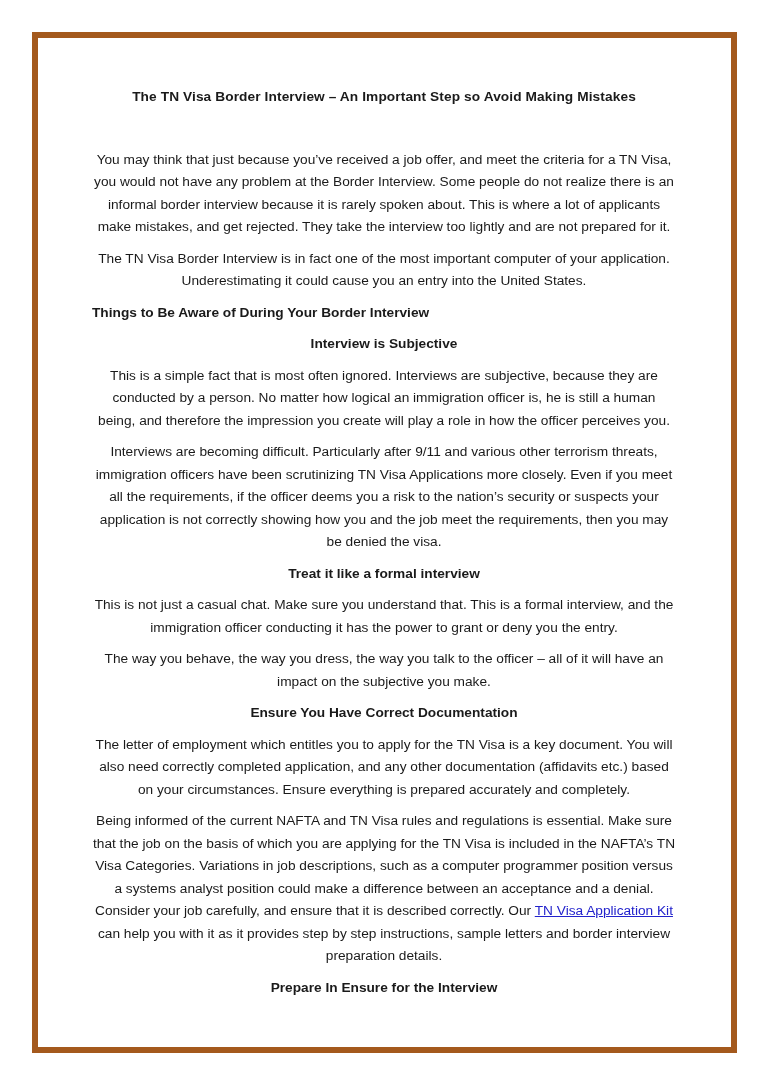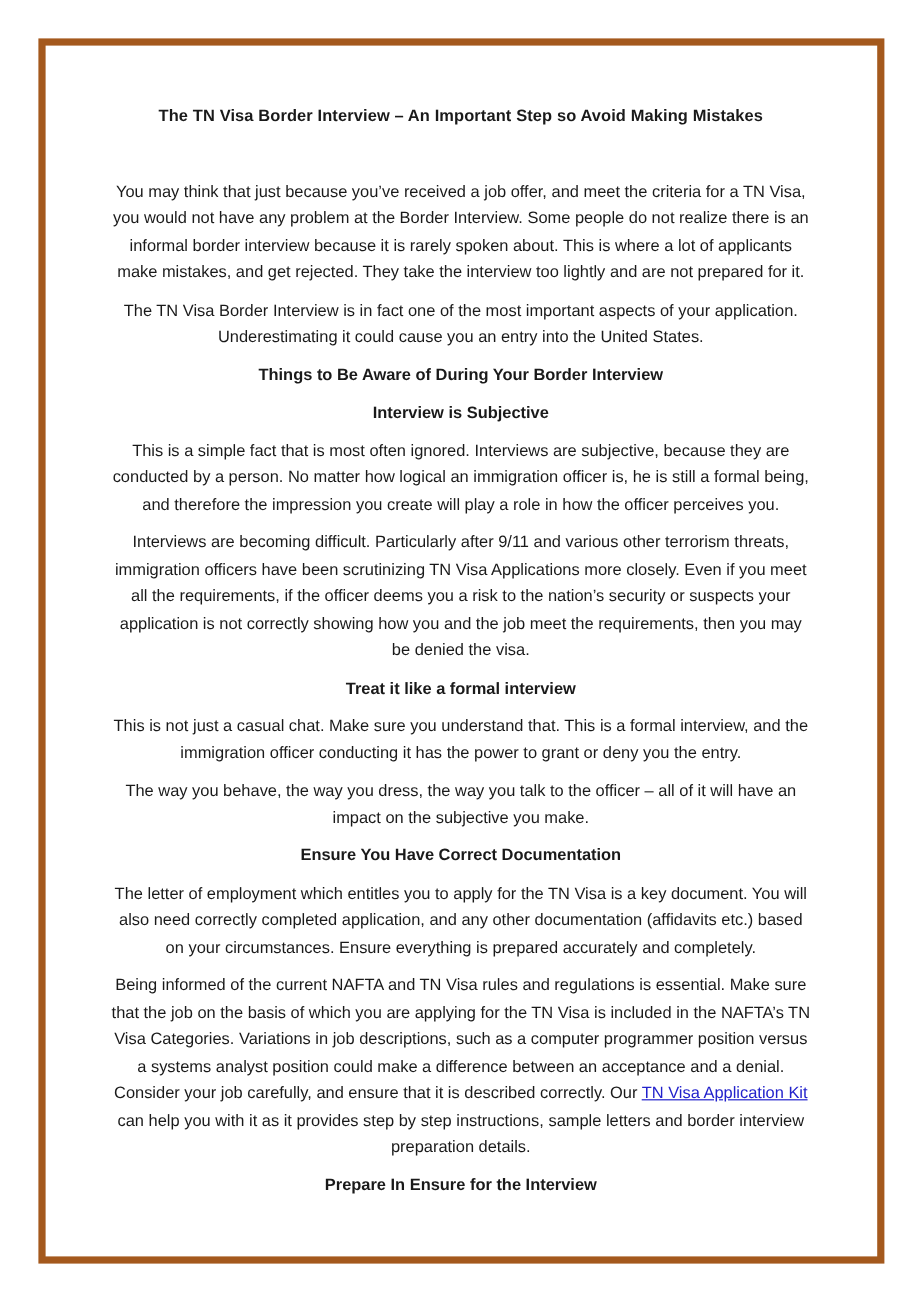--- a/index.html
+++ b/index.html
@@ -34,21 +34,20 @@
     line-height: 22.5px;
   }
   .doc-title {
     font-weight: bold;
     text-align: center;
     margin-bottom: 40px;
     letter-spacing: 0.1px;
   }
   .h-center {
     font-weight: bold;
-    text-align: center;
     margin: 9px 0;
   }
   .h-left {
     font-weight: bold;
     text-align: center;
     margin: 9px 0;
   }
   p.body-par {
     margin: 0 0 9px 0;
     text-align: center;
@@ -63,27 +62,27 @@
 <body>
 
 <div class="canvas">
   <div class="frame">
     <div class="content">
 
       <div class="doc-title">The TN Visa Border Interview – An Important Step so Avoid Making Mistakes</div>
 
       <p class="body-par">You may think that just because you’ve received a job offer, and meet the criteria for a TN Visa, you would not have any problem at the Border Interview. Some people do not realize there is an informal border interview because it is rarely spoken about. This is where a lot of applicants make mistakes, and get rejected. They take the interview too lightly and are not prepared for it.</p>
 
-      <p class="body-par">The TN Visa Border Interview is in fact one of the most important aspects of your application. Underestimating it could cause you an entry into the United States.</p>
+      <p class="body-par">The TN Visa Border Interview is in fact one of the most important computer of your application. Underestimating it could cause you an entry into the United States.</p>
 
       <div class="h-center">Things to Be Aware of During Your Border Interview</div>
 
       <div class="h-left">Interview is Subjective</div>
 
-      <p class="body-par">This is a simple fact that is most often ignored. Interviews are subjective, because they are conducted by a person. No matter how logical an immigration officer is, he is still a formal being, and therefore the impression you create will play a role in how the officer perceives you.</p>
+      <p class="body-par">This is a simple fact that is most often ignored. Interviews are subjective, because they are conducted by a person. No matter how logical an immigration officer is, he is still a human being, and therefore the impression you create will play a role in how the officer perceives you.</p>
 
       <p class="body-par">Interviews are becoming difficult. Particularly after 9/11 and various other terrorism threats, immigration officers have been scrutinizing TN Visa Applications more closely. Even if you meet all the requirements, if the officer deems you a risk to the nation’s security or suspects your application is not correctly showing how you and the job meet the requirements, then you may be denied the visa.</p>
 
       <div class="h-left">Treat it like a formal interview</div>
 
       <p class="body-par">This is not just a casual chat. Make sure you understand that. This is a formal interview, and the immigration officer conducting it has the power to grant or deny you the entry.</p>
 
       <p class="body-par">The way you behave, the way you dress, the way you talk to the officer – all of it will have an impact on the subjective you make.</p>
 
       <div class="h-left">Ensure You Have Correct Documentation</div>

